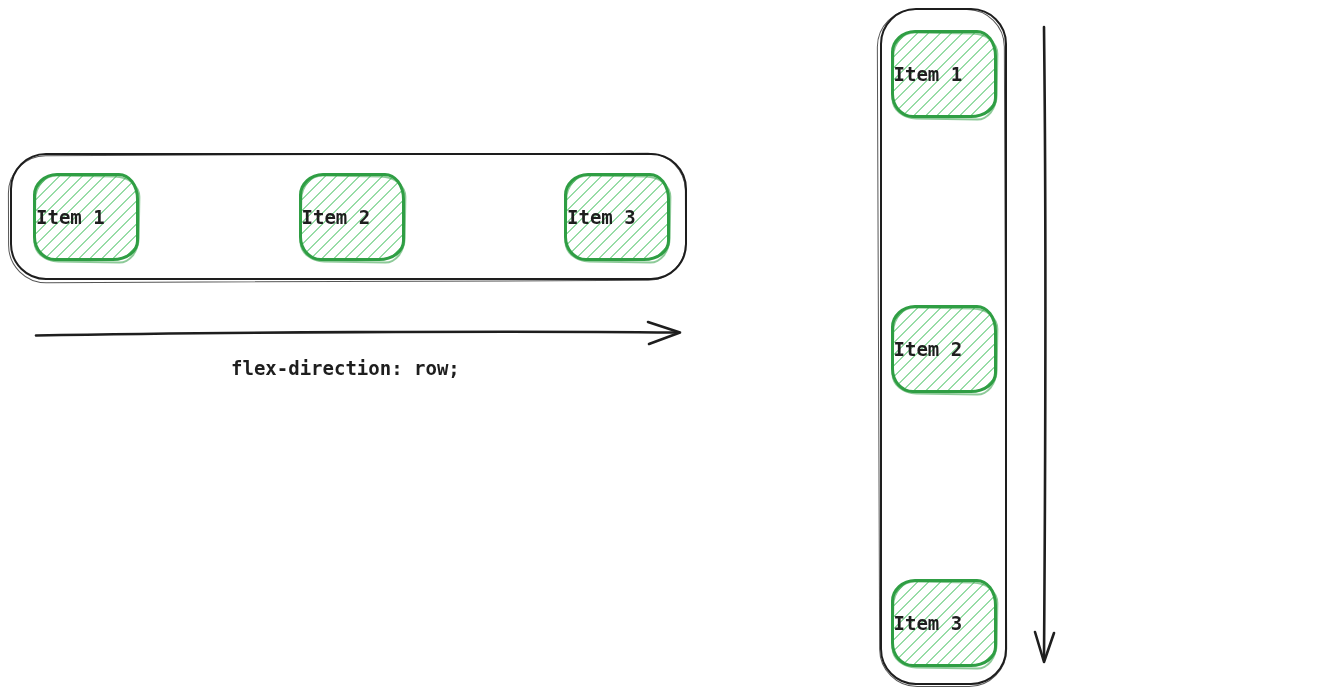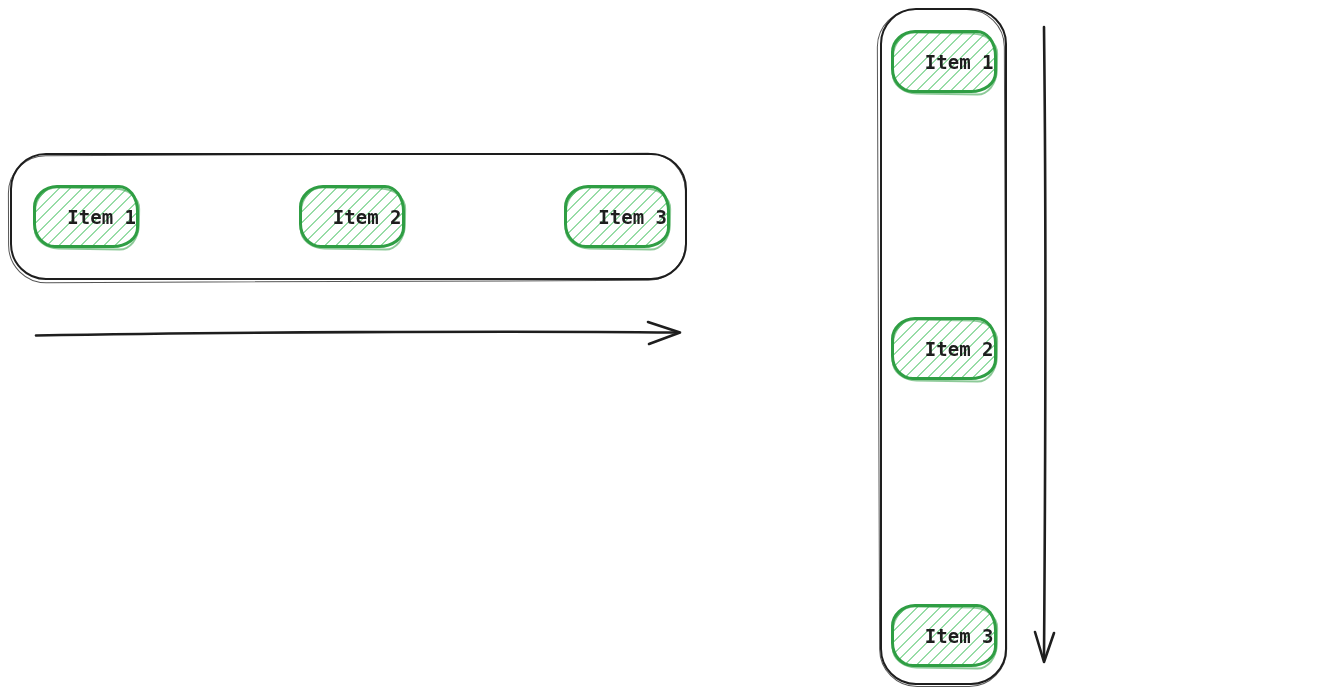--- a/index.html
+++ b/index.html
@@ -54,33 +54,33 @@
     flex-direction: column;
     justify-content: space-between;
     align-items: center;
     padding: 20px 0 16px 0;
   }
 
   
   .flex-item {
     position: relative;
     width: 106px;
-    height: 63px;
+    height: 88px;
     box-sizing: border-box;
     border: 3px solid #2f9e44;
     border-radius: 24px 20px 26px 22px / 22px 26px 20px 24px;
     background-color: #ffffff;
     background-image: repeating-linear-gradient(
       135deg,
       #97dca6 0px, #97dca6 1.4px,
       transparent 1.4px, transparent 8px
     );
     display: flex;
     align-items: center;
-    justify-content: flex-end;
+    justify-content: flex-start;
     flex: 0 0 auto;
   }
   .flex-item::before {                
     content: "";
     position: absolute;
     inset: -3px;
     border: 2px solid #2f9e44;
     border-radius: 22px 26px 20px 25px / 25px 21px 26px 20px;
     transform: rotate(1deg) translate(1px, 2px);
     opacity: 0.55;
@@ -135,20 +135,21 @@
     <div class="flex-item">
       <span class="flex-item-label">Item 3</span>
     </div>
   </div>
 
   <svg class="axis-arrow row-arrow" width="660" height="32" viewBox="0 0 660 32">
     <path d="M 6 18.5 C 180 15.5, 470 13.5, 646 15.5"></path>
     <path d="M 618 5 L 650 15.5 L 619 27"></path>
   </svg>
 
+  <div class="code-label row-code-label">flex-direction: row;</div>
 
   <div class="flex-container column-container">
     <div class="flex-item">
       <span class="flex-item-label">Item 1</span>
     </div>
     <div class="flex-item">
       <span class="flex-item-label">Item 2</span>
     </div>
     <div class="flex-item">
       <span class="flex-item-label">Item 3</span>

